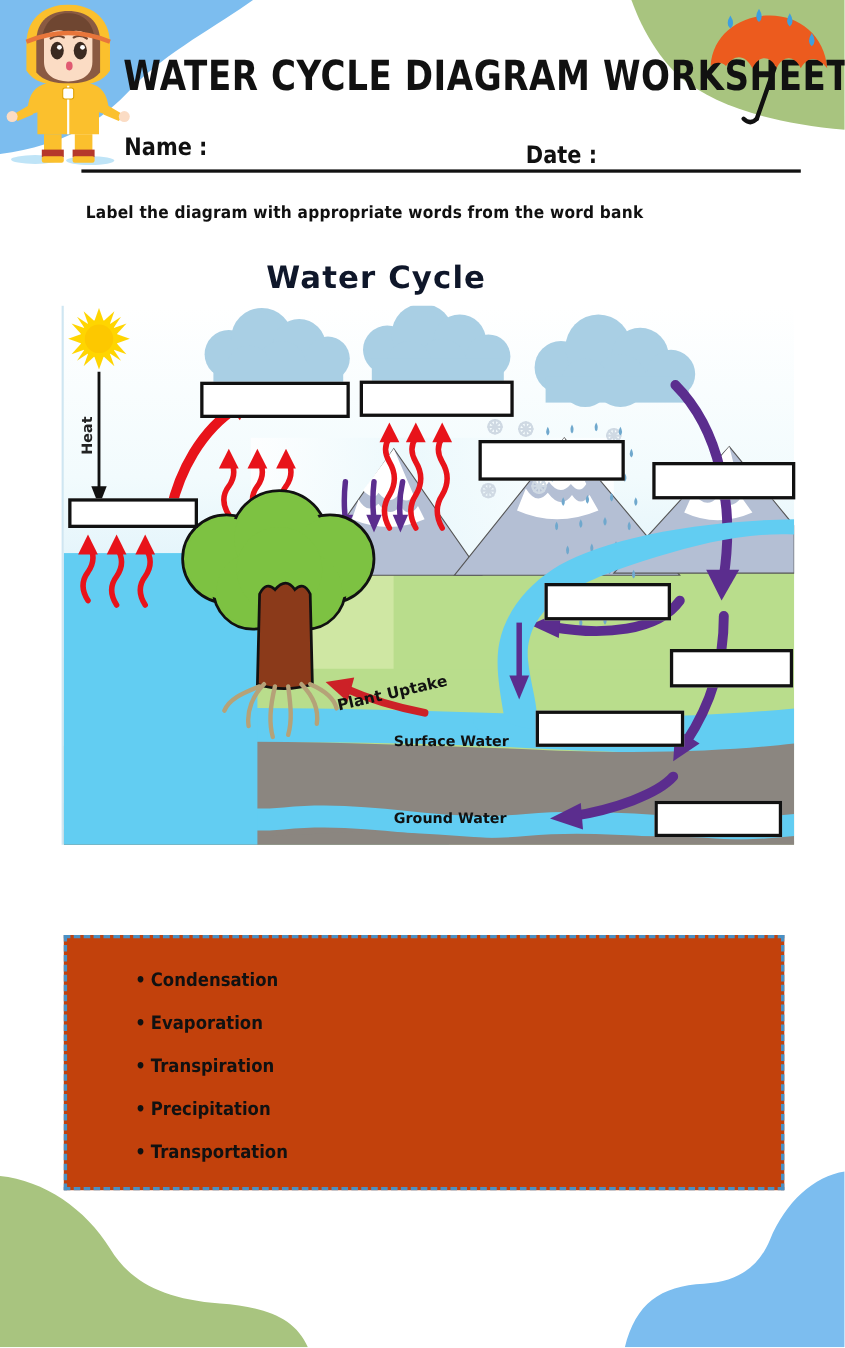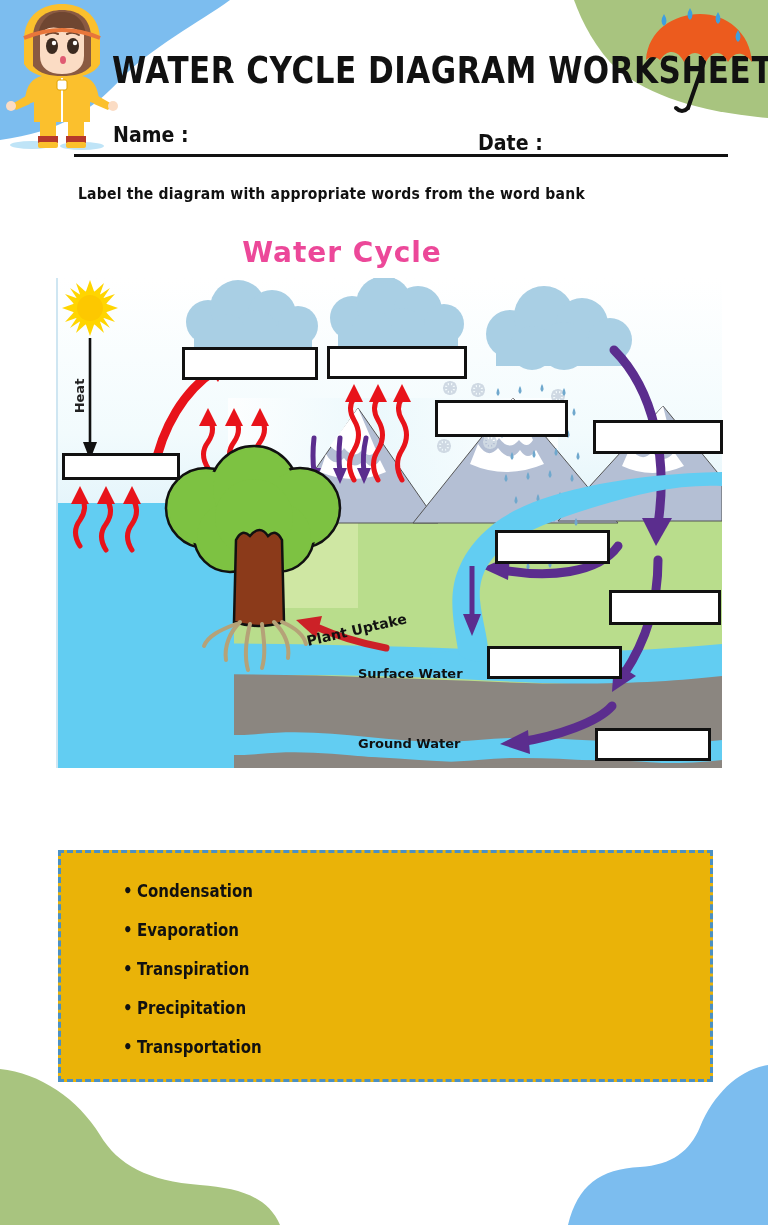--- a/index.html
+++ b/index.html
@@ -42,40 +42,40 @@
   .instruction{
     position:absolute;left:78px;top:185px;
     font-family:"DejaVu Sans", sans-serif;font-weight:bold;font-size:14px;color:#111;
     letter-spacing:.2px;
     transform:scaleY(1.1);transform-origin:left top;
   }
 
   
   .diagram-title{
     position:absolute;left:0;top:236px;width:684px;text-align:center;
-    font-family:"DejaVu Sans", sans-serif;font-weight:bold;font-size:28px;color:#ec4899;
+    font-family:"DejaVu Sans", sans-serif;font-weight:bold;font-size:28px;color:#0f172a;
     letter-spacing:1px;
   }
   .diagram{
     position:absolute;left:56px;top:278px;width:664px;height:490px;
     border-left:2px solid #cfe6f2;border-right:2px solid #ffffff;
     overflow:visible;
   }
   .diagram svg{display:block;}
 
   
   .ansbox{
     position:absolute;background:#ffffff;border:3px solid #111;
     box-sizing:border-box;
   }
 
   
   .wordbank{
     position:absolute;left:58px;top:850px;width:655px;height:232px;
-    border:3px dashed #4a90c4;box-sizing:border-box;background:#eab308;
+    border:3px dashed #4a90c4;box-sizing:border-box;background:#c2410c;
   }
   .wb-col{position:absolute;top:28px;}
   .wb-col.left{left:62px;}
   .wb-col.right{left:380px;}
   .wb-item{
     font-family:"DejaVu Sans", sans-serif;font-weight:bold;font-size:15px;color:#111;
     margin-bottom:21px;white-space:nowrap;
     transform:scaleY(1.12);transform-origin:left top;
   }
   .wb-item .dot{display:inline-block;width:14px;}

